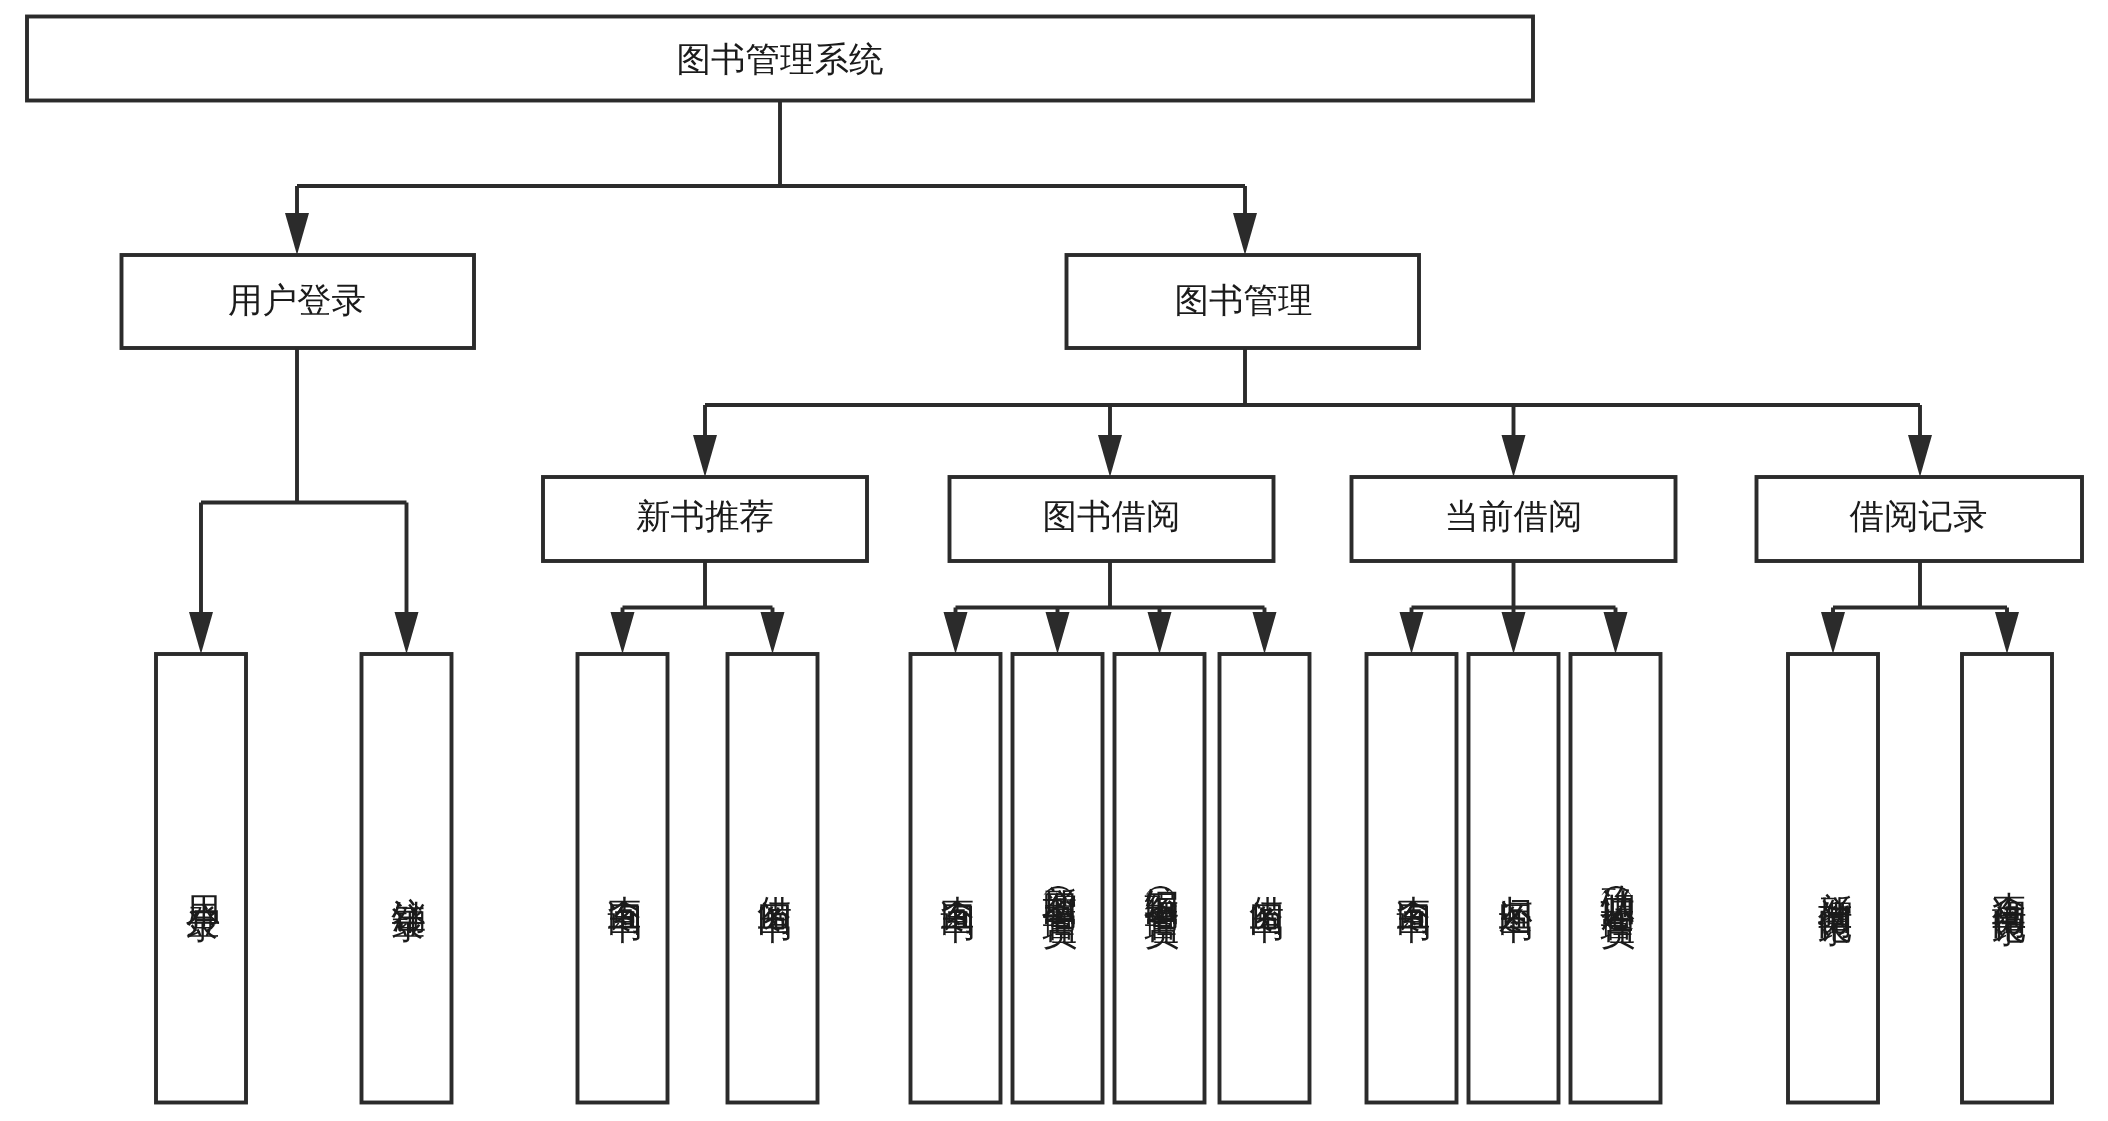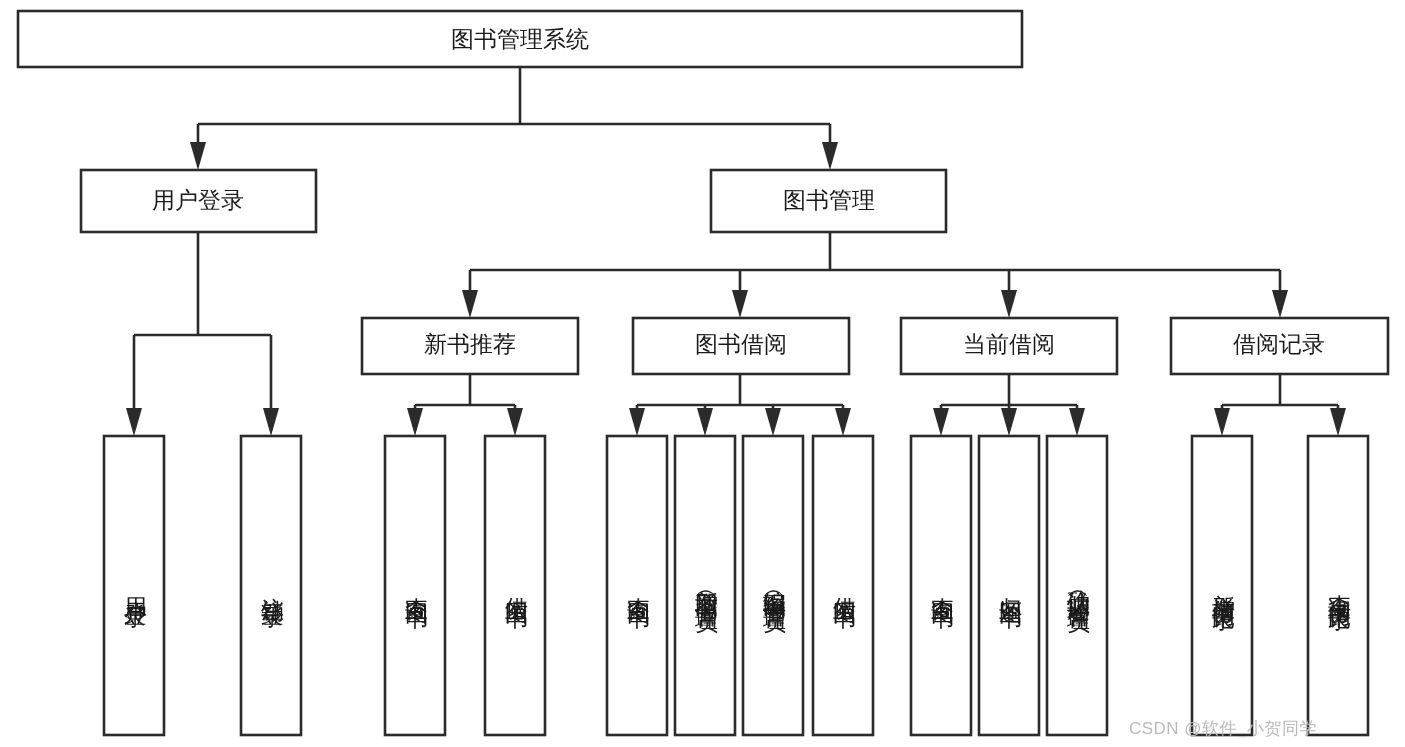--- a/index.html
+++ b/index.html
@@ -216,14 +216,13 @@
       <rect class="node-box" x="1192" y="436" width="60" height="299"></rect>
       <text class="node-label label-v" x="1222" y="585">新增借阅记录</text>
     </g>
     <g>
       <rect class="node-box" x="1308" y="436" width="60" height="299"></rect>
       <text class="node-label label-v" x="1338" y="585">查询借阅记录</text>
     </g>
 
   </svg>
 
-  <div class="watermark">CSDN @软件_小贺同学</div>
 </div>
 
 </body></html>

